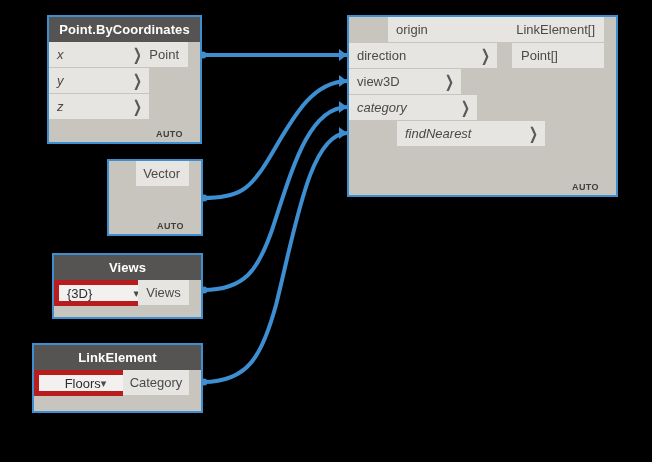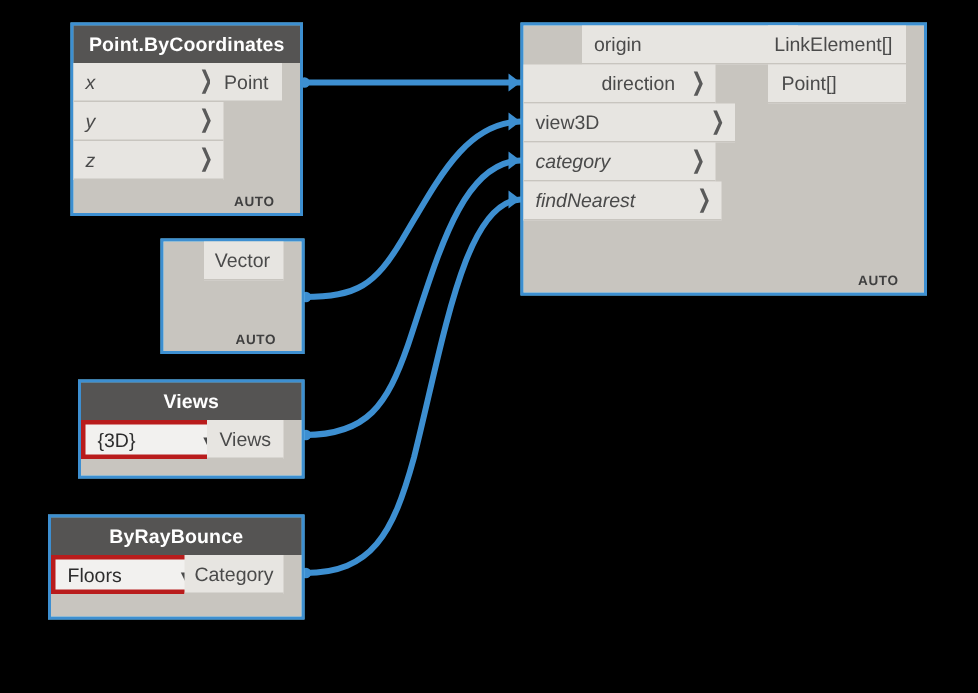--- a/index.html
+++ b/index.html
@@ -80,21 +80,21 @@
     letter-spacing:.4px;
   }
 
   
   .dd{
     position:absolute;
     left:0;top:0;
     box-sizing:border-box;
     height:26px;
     background:#f2f1ef;
-    border:3px solid #b91c1c;
+    border:5px solid #b91c1c;
     display:flex;
     align-items:center;
     justify-content:space-between;
     padding:0 6px 0 8px;
     font-size:13px;
     color:#2d2d2d;
   }
   .dd .chev{
     font-size:11px;
     color:#4a4a4a;
@@ -167,33 +167,33 @@
     </div>
   </div>
 
   <div class="node" id="node-ray">
     <div class="node-body">
       <div class="in-col" style="width:128px;">
         <div class="port in" style="width:144px;margin-left:39px;">
           <span>origin</span>
           <span class="caret">❯</span>
         </div>
-        <div class="port in" style="width:128px;justify-content:flex-end;">
+        <div class="port in" style="width:148px;">
           <span>direction</span>
           <span class="caret">❯</span>
         </div>
-        <div class="port in" style="width:141px;text-align:right;">
+        <div class="port in" style="width:112px;text-align:right;">
           <span>view3D</span>
           <span class="caret">❯</span>
         </div>
         <div class="port in italic" style="width:128px;">
           <span>category</span>
           <span class="caret" style="font-style:normal;">❯</span>
         </div>
-        <div class="port in italic" style="width:132px;">
+        <div class="port in italic" style="width:148px;margin-left:48px;">
           <span>findNearest</span>
           <span class="caret" style="font-style:normal;">❯</span>
         </div>
       </div>
       <div class="out-col" style="width:92px;">
         <div class="port out" style="width:92px;">
           <span>LinkElement[]</span>
         </div>
         <div class="port out" style="width:92px;justify-content:flex-start;padding-left:9px;">
           <span>Point[]</span>
@@ -224,23 +224,23 @@
       <div class="out-col" style="width:51px;">
         <div class="port out" style="width:51px;justify-content:center;padding-right:0;">
           <span>Views</span>
         </div>
       </div>
       <div class="auto"></div>
     </div>
   </div>
 
   <div class="node" id="node-categories">
-    <div class="node-header">ByRayBounce</div>
-    <div class="node-body">
-      <div class="dd" style="width:101px;">
+    <div class="node-header">LinkElement</div>
+    <div class="node-body">
+      <div class="dd" style="width:101px;justify-content:center;">
         <span>Floors</span>
         <span class="chev">▾</span>
       </div>
       <div class="out-col" style="width:66px;">
         <div class="port out" style="width:66px;justify-content:center;padding-right:0;">
           <span>Category</span>
         </div>
       </div>
       <div class="auto"></div>
     </div>

